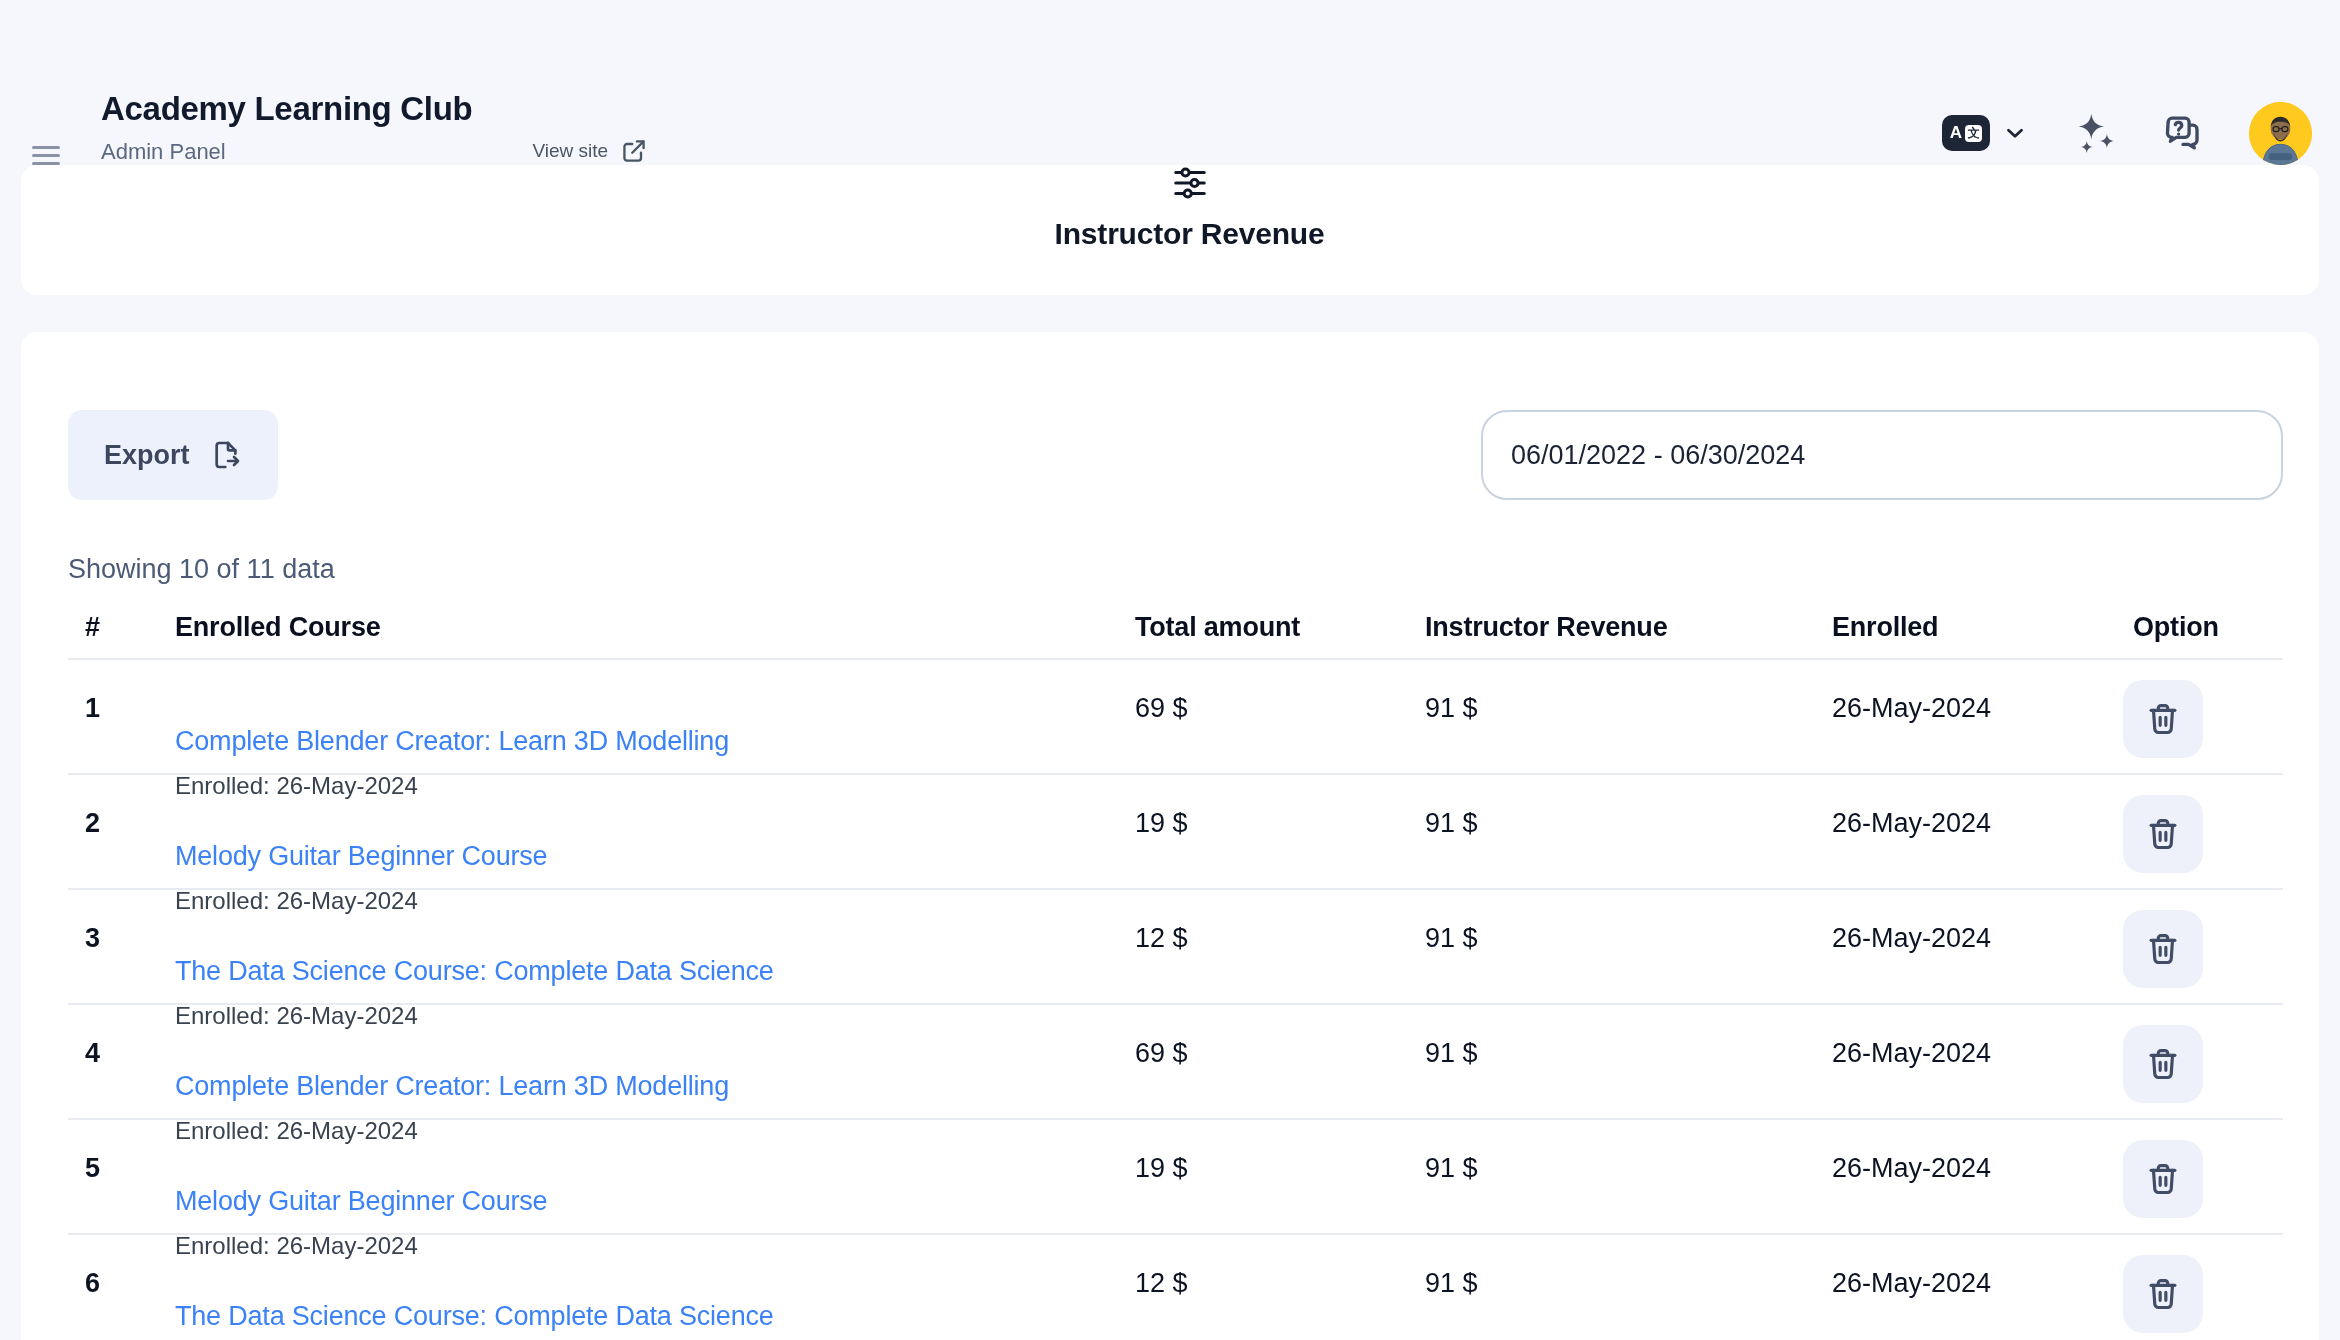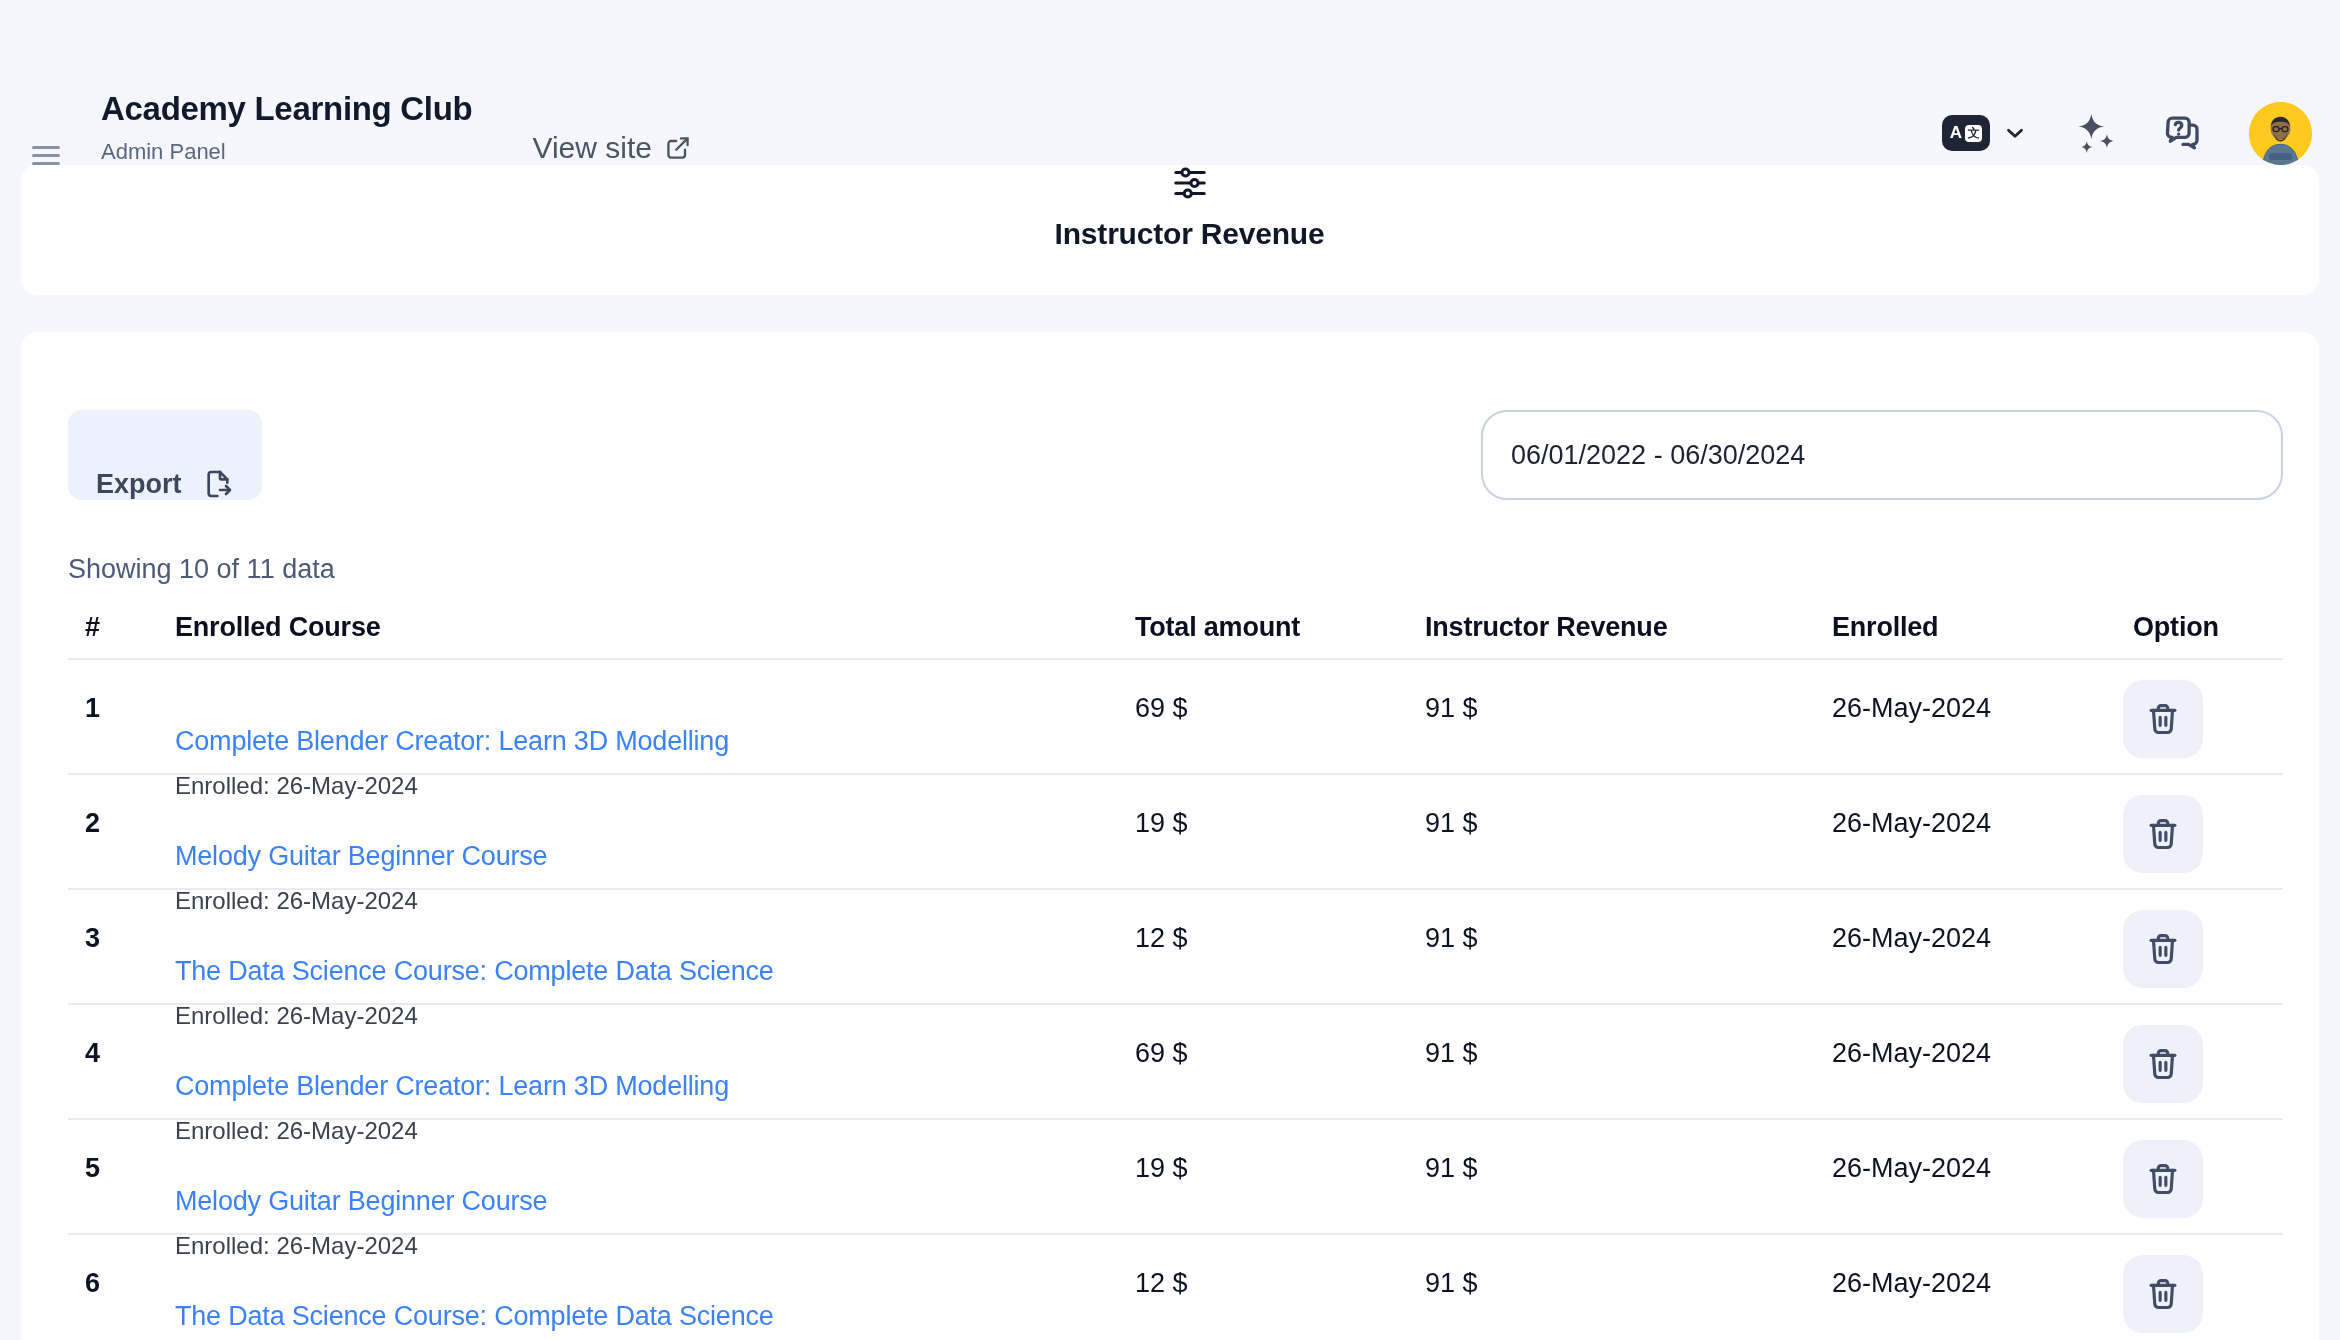--- a/index.html
+++ b/index.html
@@ -22,21 +22,21 @@
   }
   .hamburger span { display:block; width:28px; height:3px; background:#8a93a6; border-radius:2px; }
   .brand { margin-left:41px; }
   .brand h1 {
     font-size:33px; font-weight:700; color:#111a2c; letter-spacing:-0.3px; line-height:34px;
   }
   .brand .sub { margin-top:13px; font-size:22px; color:#5b6880; }
   .view-site {
     margin-left:60px; margin-top:3px;
     display:flex; align-items:center; gap:12px;
-    font-size:30px; color:#4a5565; text-decoration:none; cursor:pointer;
+    font-size:19px; color:#4a5565; text-decoration:none; cursor:pointer;
   }
   .topbar-right {
     margin-left:auto; margin-top:-14px;
     display:flex; align-items:center; gap:45px; height:64px;
   }
   .lang-group { display:flex; align-items:center; gap:12px; background:none; border:none; cursor:pointer; }
   .lang-pill {
     width:48px; height:36px; background:#1d2536; border-radius:10px;
     display:flex; align-items:center; justify-content:center; gap:3px;
   }
@@ -57,23 +57,23 @@
     height:130px; display:flex; align-items:center; padding-left:39px; gap:16px;
   }
   .title-card h2 { font-size:30px; font-weight:700; color:#101828; letter-spacing:-0.2px; }
   .main-card {
     margin-top:37px; height:1100px;
     padding:78px 36px 0 47px;
   }
   
   .toolbar { display:flex; align-items:center; }
   .btn-export {
-    height:90px; padding:0 28px; border:none; cursor:pointer;
+    height:90px; padding:0 36px; border:none; cursor:pointer;
     background:#edf1fc; border-radius:14px;
-    display:flex; align-items:flex-end; gap:20px;
+    display:flex; align-items:center; gap:20px;
     font-family:inherit; font-size:27px; font-weight:700; color:#3c475f;
   }
   .toolbar-right { margin-left:auto; display:flex; align-items:center; gap:50px; }
   .date-input {
     width:802px; height:90px; border:2px solid #c9d2e0; border-radius:26px;
     padding:0 28px; font-family:inherit; font-size:27px; color:#1a2234; background:#fff;
   }
   .btn-filter {
     width:230px; height:88px; border:none; cursor:pointer;
     background:#2e81f7; border-radius:12px;

